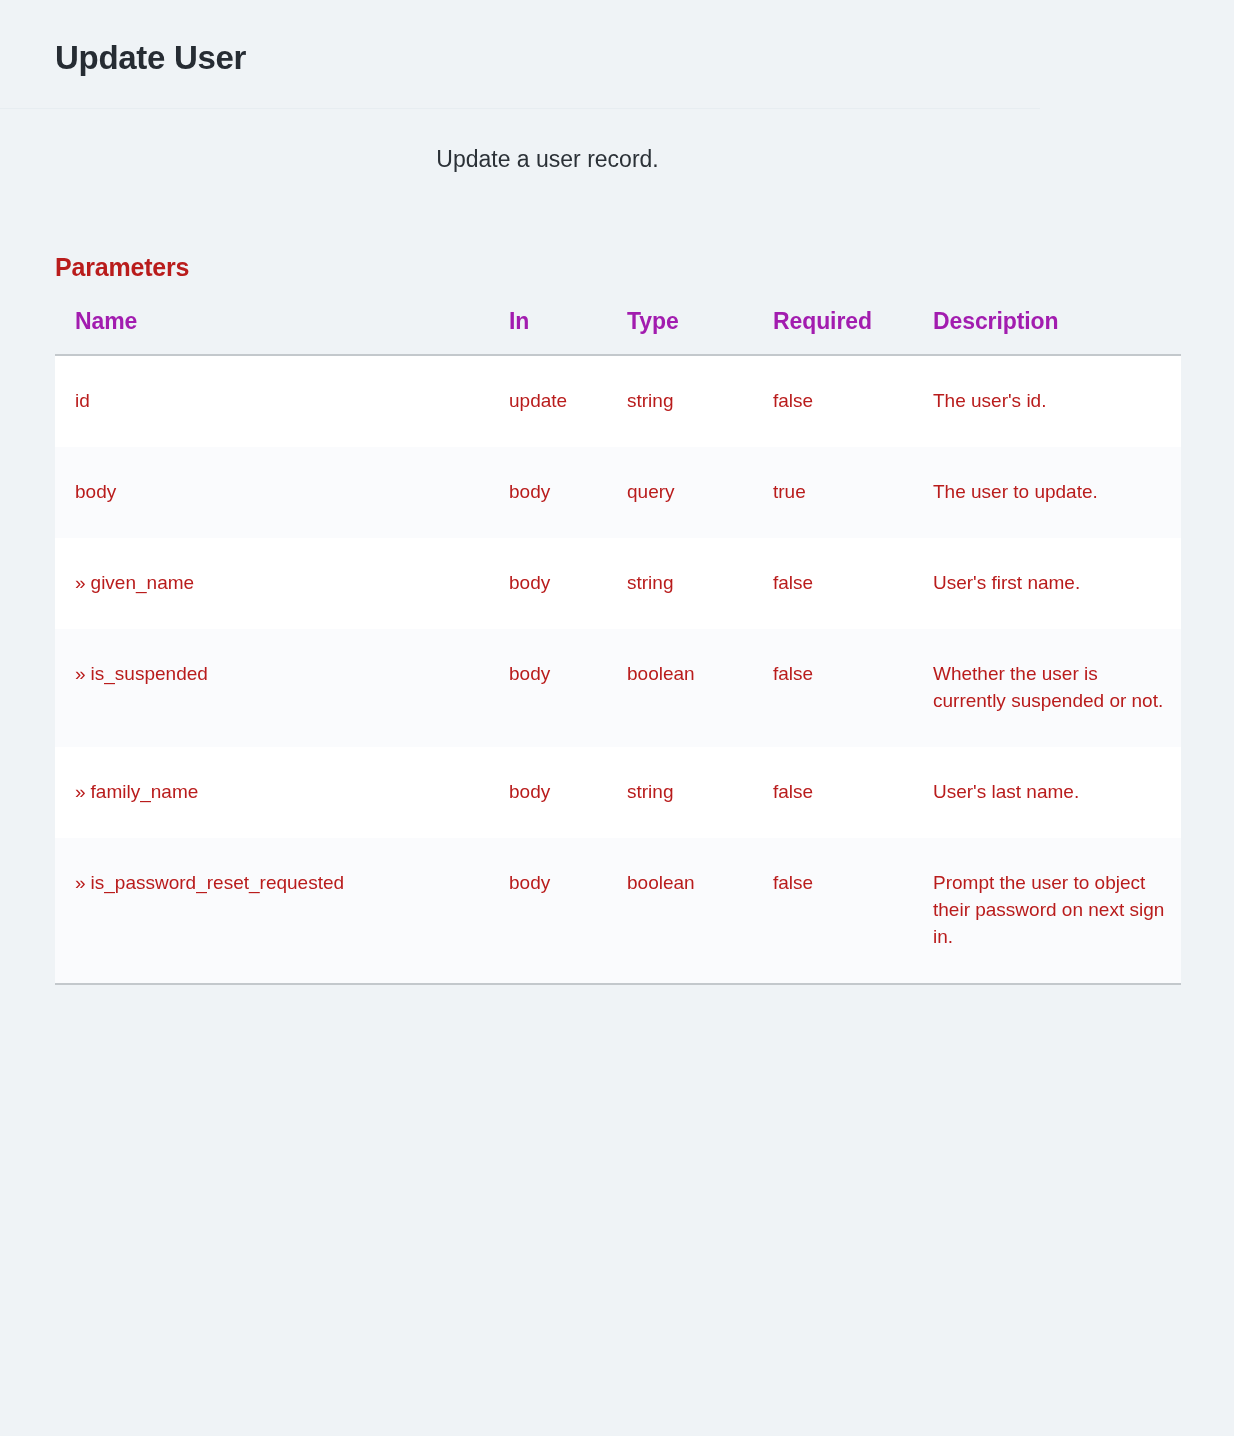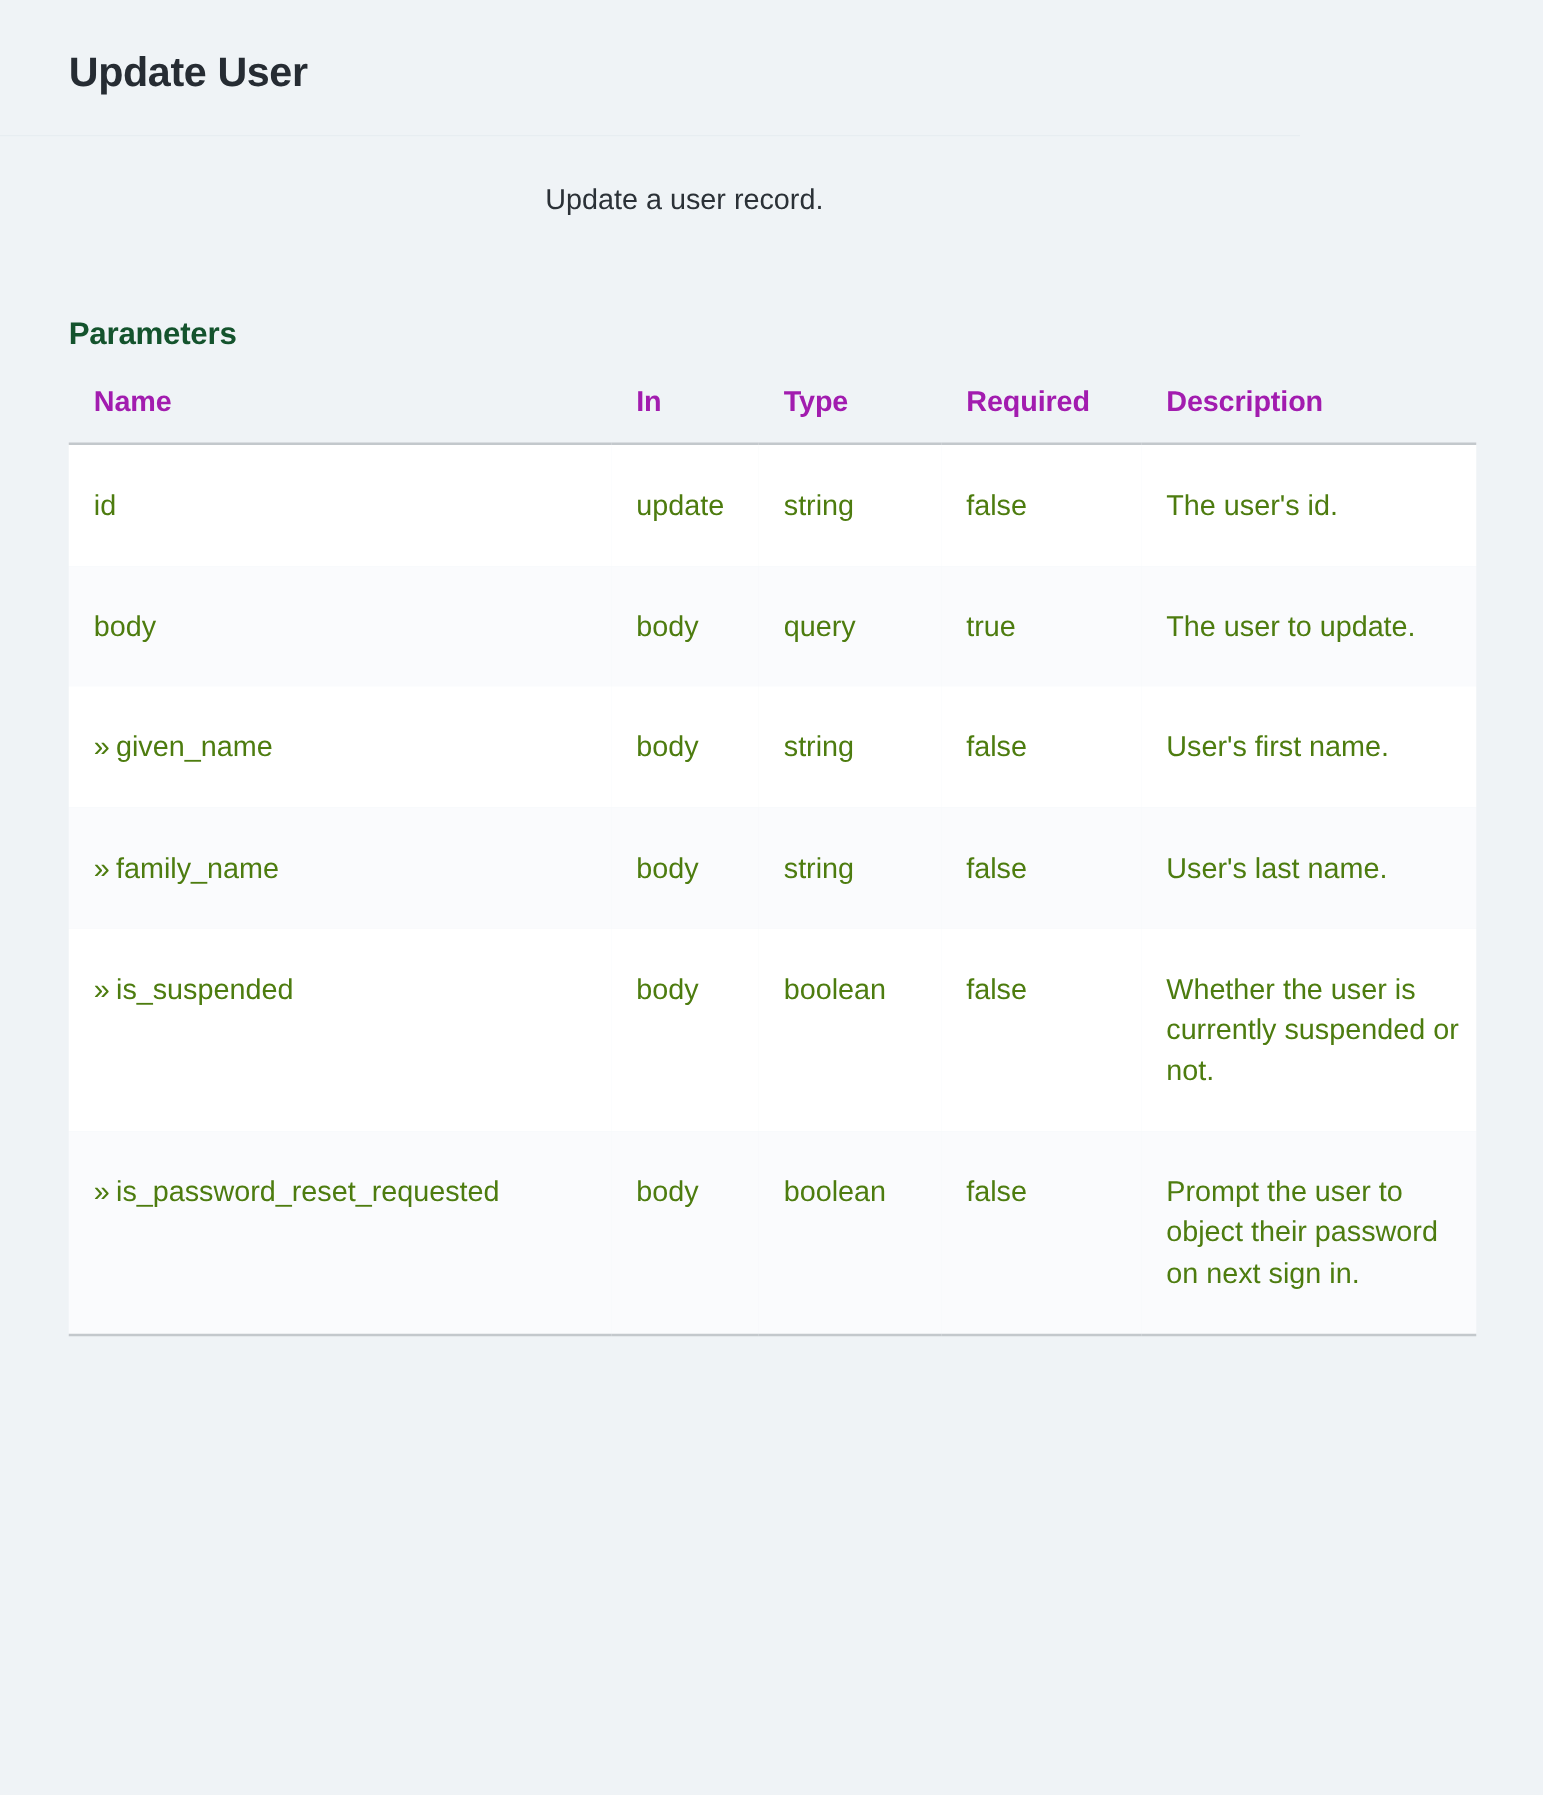--- a/index.html
+++ b/index.html
@@ -70,21 +70,21 @@
     line-height: 1.45;
     color: #2b3137;
     text-align: center;
   }
 
   .section-heading {
     margin-top: 77px;
     font-size: 25px;
     font-weight: bold;
     letter-spacing: -0.2px;
-    color: #14532d;
+    color: #b91c1c;
   }
 
   .params-table-wrap {
     margin-top: 26px;
     width: 1126px;
   }
 
   table.params {
     border-collapse: collapse;
     width: 1126px;
@@ -107,22 +107,22 @@
     padding: 0 8px 19px 20px;
     border-bottom: 2px solid #c3c8cc;
     vertical-align: bottom;
     letter-spacing: -0.1px;
   }
 
   table.params tbody td {
     padding: 32px 8px 32px 20px;
     vertical-align: top;
     line-height: 1.42;
-    color: #4d7c0f;
-    font-size: 23px;
+    color: #b91c1c;
+    font-size: 19px;
     word-wrap: break-word;
     overflow-wrap: break-word;
   }
 
   table.params tbody tr:nth-child(odd)  td { background: #ffffff; }
   table.params tbody tr:nth-child(even) td { background: #fafbfd; }
 
   table.params tbody tr:last-child td {
     border-bottom: 2px solid #c3c8cc;
   }
@@ -182,32 +182,32 @@
               <td>The user to update.</td>
             </tr>
             <tr>
               <td><span class="nested-marker">»</span><span>given_name</span></td>
               <td>body</td>
               <td>string</td>
               <td>false</td>
               <td>User's first name.</td>
             </tr>
             <tr>
+              <td><span class="nested-marker">»</span><span>is_suspended</span></td>
+              <td>body</td>
+              <td>boolean</td>
+              <td>false</td>
+              <td>Whether the user is currently suspended or not.</td>
+            </tr>
+            <tr>
               <td><span class="nested-marker">»</span><span>family_name</span></td>
               <td>body</td>
               <td>string</td>
               <td>false</td>
               <td>User's last name.</td>
-            </tr>
-            <tr>
-              <td><span class="nested-marker">»</span><span>is_suspended</span></td>
-              <td>body</td>
-              <td>boolean</td>
-              <td>false</td>
-              <td>Whether the user is currently suspended or not.</td>
             </tr>
             <tr>
               <td><span class="nested-marker">»</span><span>is_password_reset_requested</span></td>
               <td>body</td>
               <td>boolean</td>
               <td>false</td>
               <td>Prompt the user to object their password on next sign in.</td>
             </tr>
           </tbody>
       </table>

